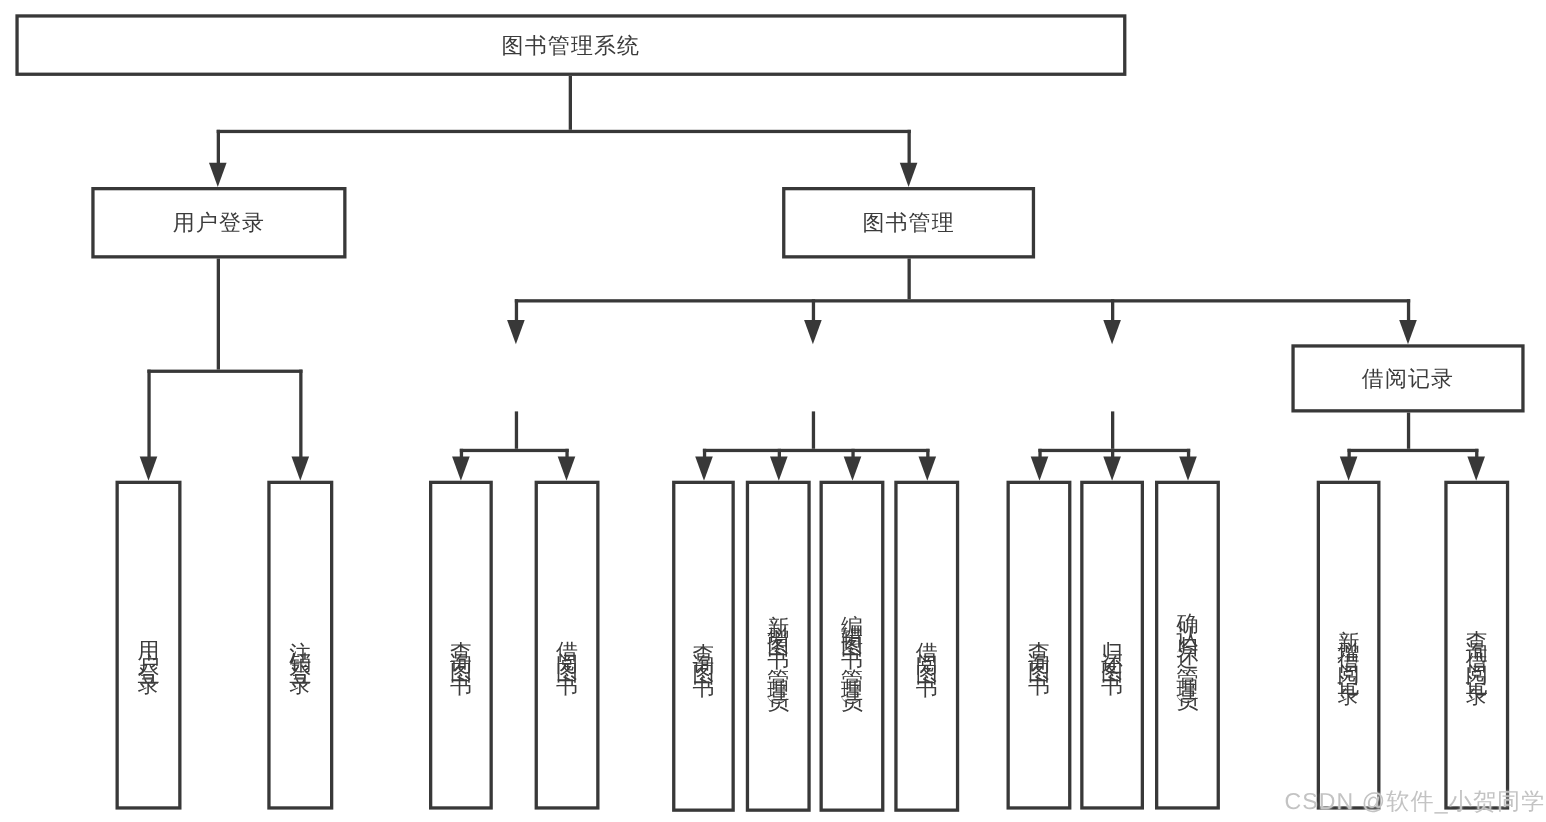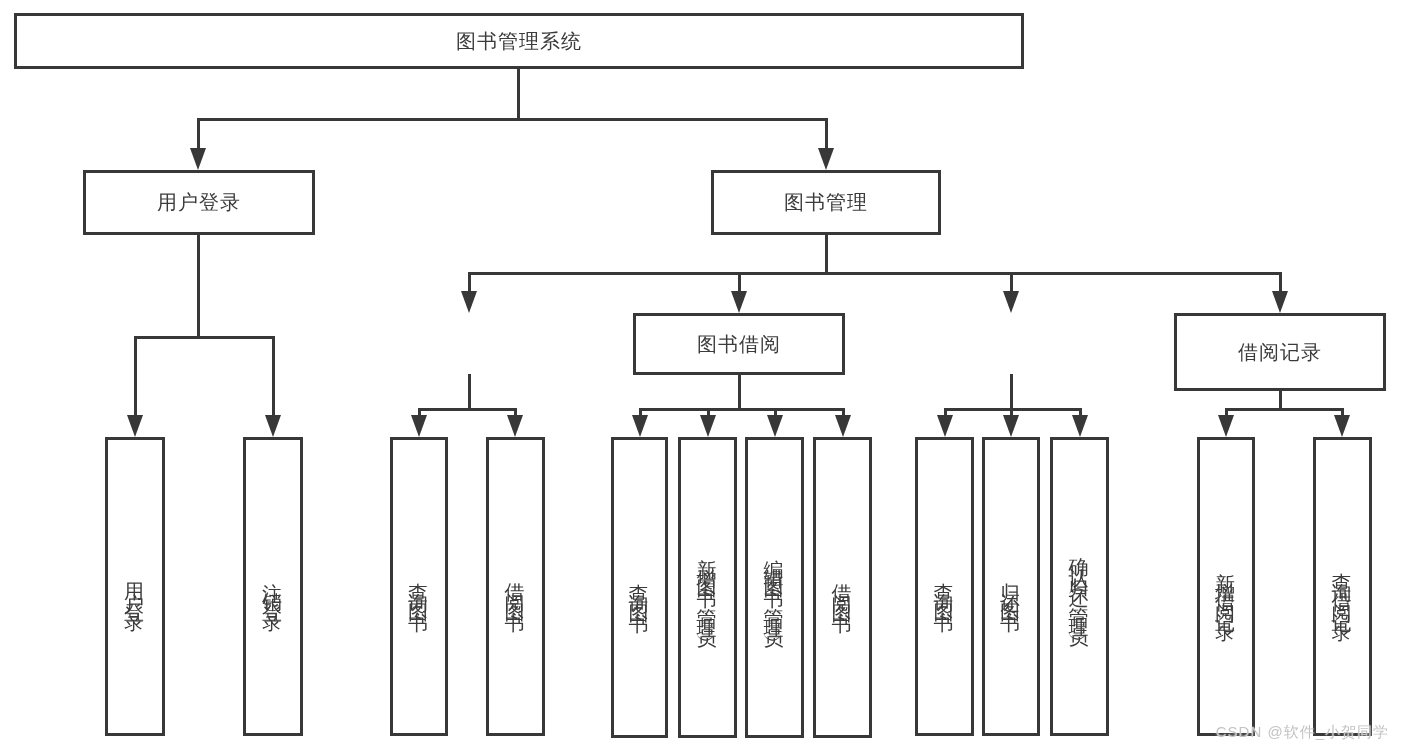--- a/index.html
+++ b/index.html
@@ -44,23 +44,23 @@
   .arr {
     position: absolute;
     width: 0; height: 0;
     border-left: 8px solid transparent;
     border-right: 8px solid transparent;
     border-top: 22px solid var(--line);
     z-index: 1;
   }
   .watermark {
     position: absolute;
-    right: 16px;
+    right: 0;
     bottom: 5px;
-    font-size: 15px;
+    font-size: 21px;
     letter-spacing: 1px;
     color: var(--watermark);
     z-index: 5;
     text-shadow: 0 0 2px #ffffff;
   }
 </style>
 </head>
 <body>
 
 <div class="canvas">
@@ -94,24 +94,21 @@
   <div class="line" style="left:468px;top:272px;width:814px;height:3px"></div>
   <div class="line" style="left:468px;top:272px;width:3px;height:21px"></div>
   <div class="arr" style="left:461px;top:291px"></div>
   <div class="line" style="left:738px;top:272px;width:3px;height:21px"></div>
   <div class="arr" style="left:731px;top:291px"></div>
   <div class="line" style="left:1010px;top:272px;width:3px;height:21px"></div>
   <div class="arr" style="left:1003px;top:291px"></div>
   <div class="line" style="left:1279px;top:272px;width:3px;height:21px"></div>
   <div class="arr" style="left:1272px;top:291px"></div>
 
-  <div class="node" style="left:633px;top:313px;width:212px;height:62px">
-    <span>图书借阅</span>
-  </div>
-  <div class="node" style="left:1174px;top:313px;width:212px;height:78px">
+  <div class="node" style="left:1174px;top:313px;width:212px;height:62px">
     <span>借阅记录</span>
   </div>
 
   <div class="line" style="left:468px;top:374px;width:3px;height:34px"></div>
   <div class="line" style="left:418px;top:408px;width:99px;height:3px"></div>
   <div class="line" style="left:418px;top:408px;width:3px;height:10px"></div>
   <div class="arr" style="left:411px;top:415px"></div>
   <div class="line" style="left:514px;top:408px;width:3px;height:10px"></div>
   <div class="arr" style="left:507px;top:415px"></div>
 

